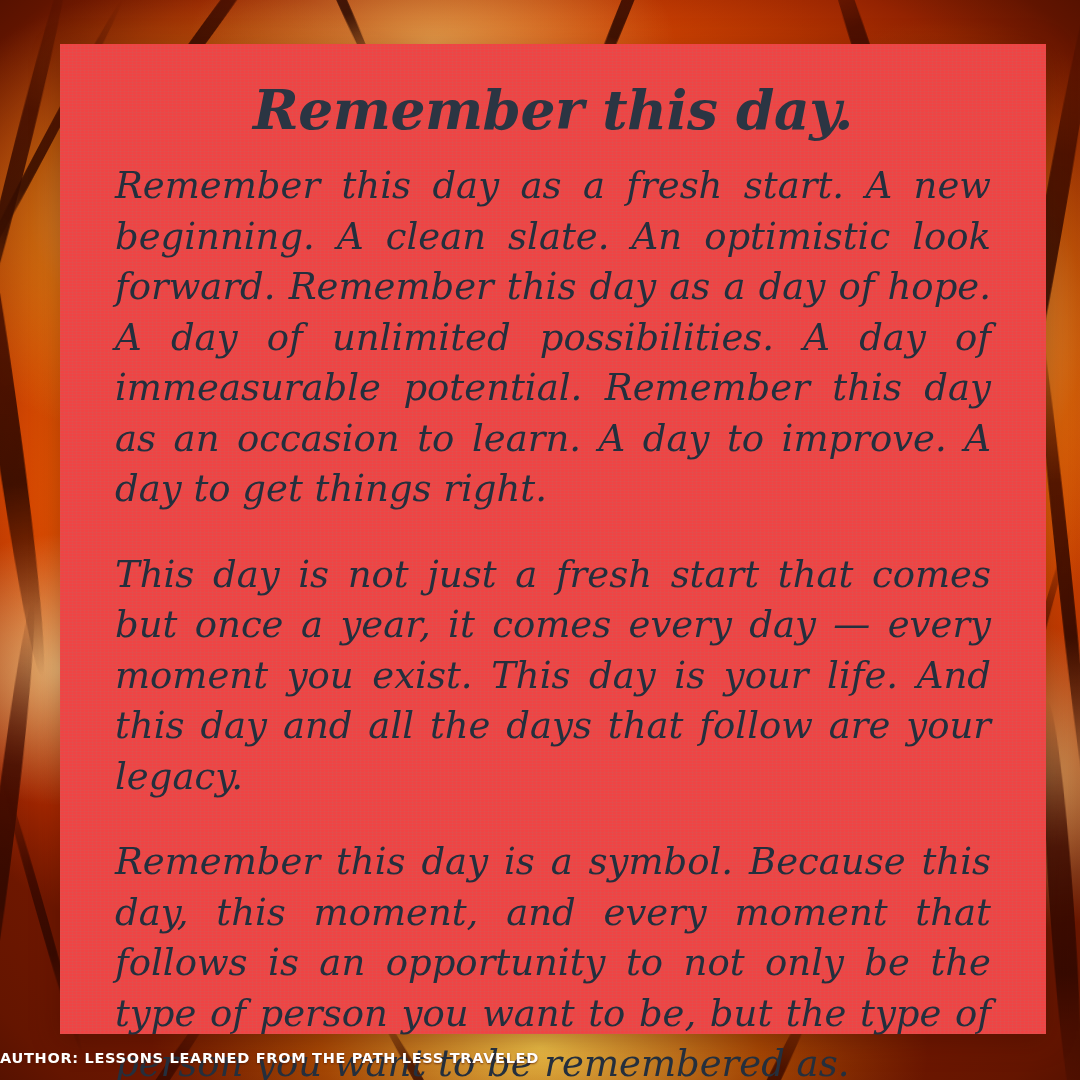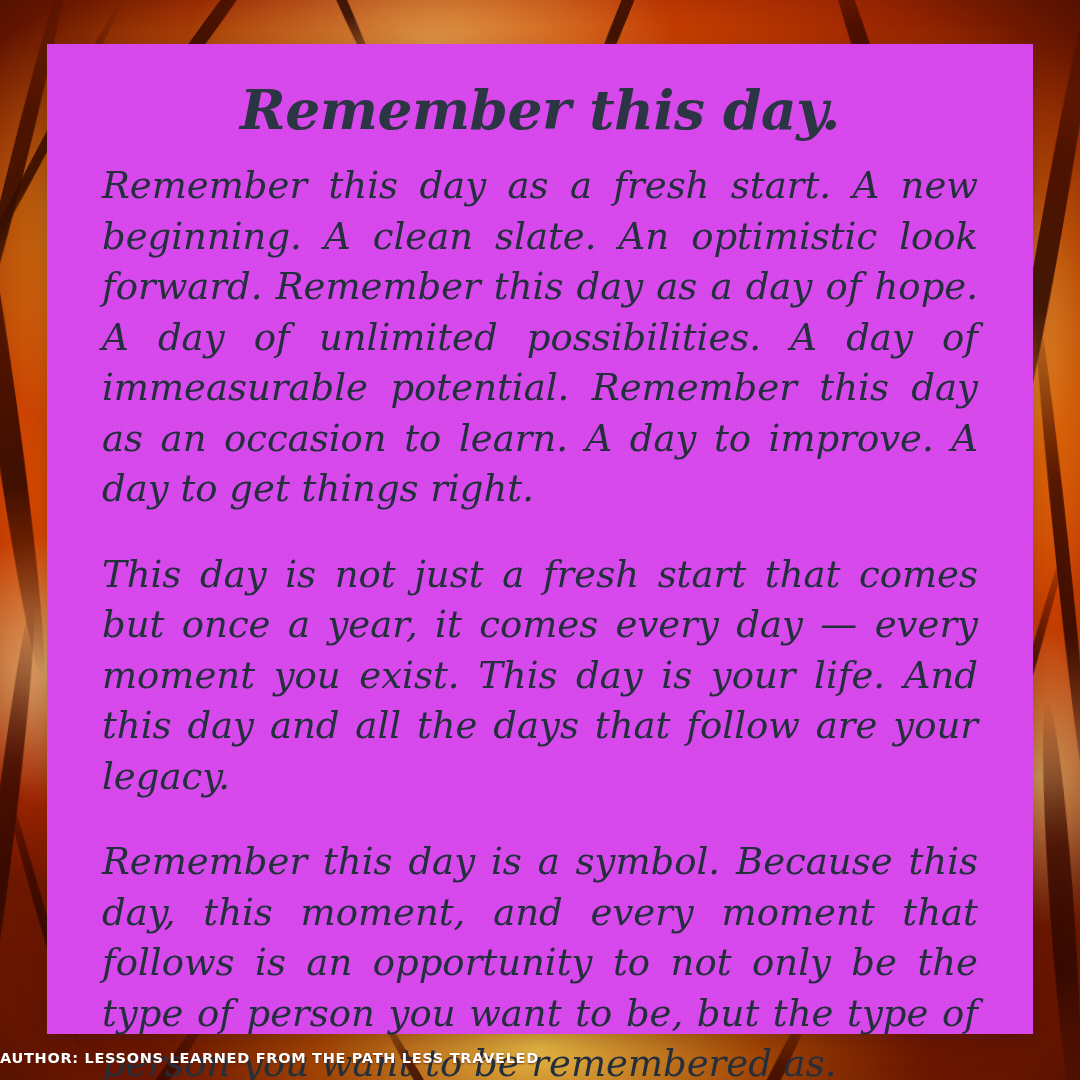--- a/index.html
+++ b/index.html
@@ -58,25 +58,25 @@
   }
   .vignette {
     position: absolute;
     inset: 0;
     background: radial-gradient(ellipse 78% 78% at 50% 50%, rgba(0,0,0,0) 55%, rgba(70,15,0,0.45) 85%, rgba(40,6,0,0.7) 100%);
   }
 
   
   .card {
     position: absolute;
-    left: 47px;
+    left: 60px;
     top: 44px;
     width: 986px;
     height: 990px;
-    background: #d946ef;
+    background: #ef4444;
     box-shadow: 0 6px 26px rgba(60,12,0,0.35);
   }
   .card-texture {
     position: absolute;
     inset: 0;
     background-image:
       repeating-linear-gradient(0deg, rgba(140,135,125,0.10) 0px, rgba(140,135,125,0.10) 1px, rgba(255,255,255,0) 1px, rgba(255,255,255,0) 3px),
       repeating-linear-gradient(90deg, rgba(150,145,135,0.07) 0px, rgba(150,145,135,0.07) 1px, rgba(255,255,255,0) 1px, rgba(255,255,255,0) 4px);
     pointer-events: none;
   }

